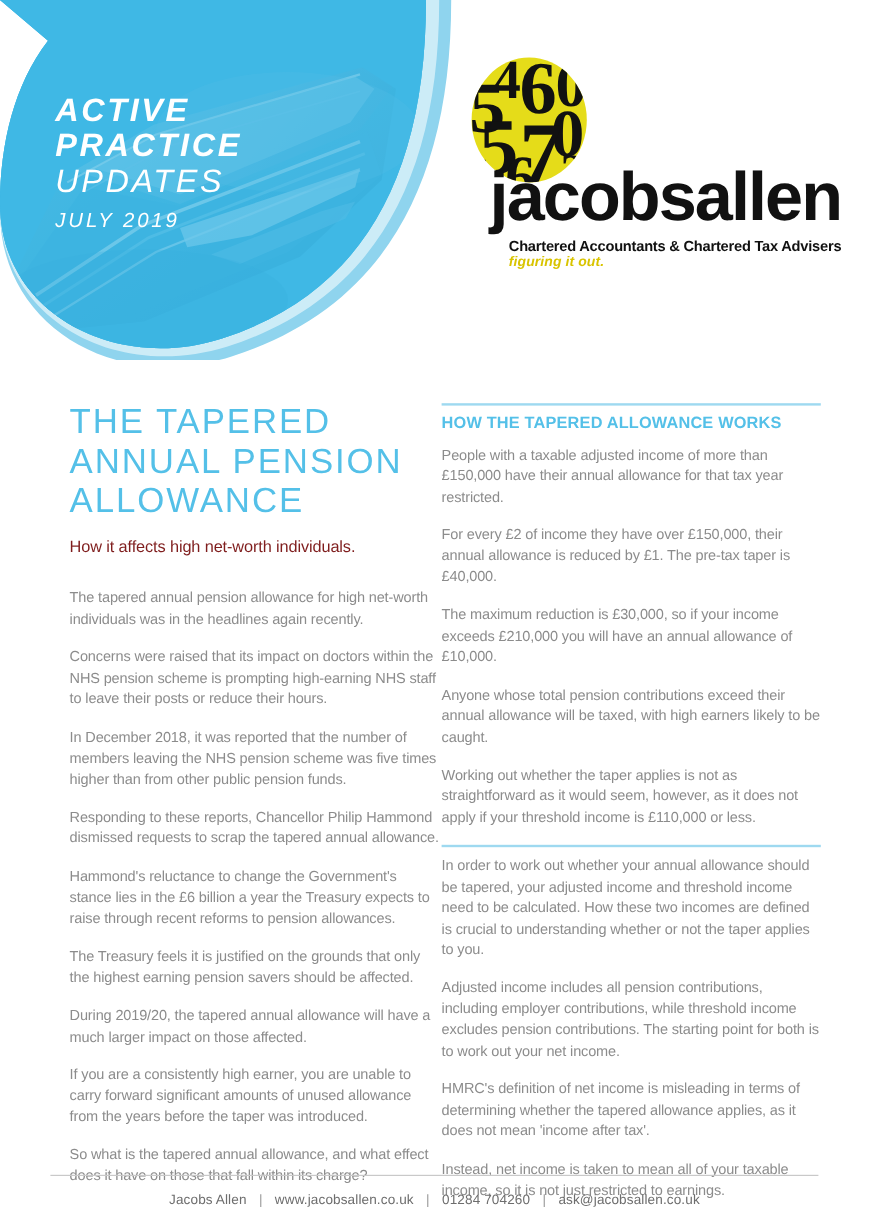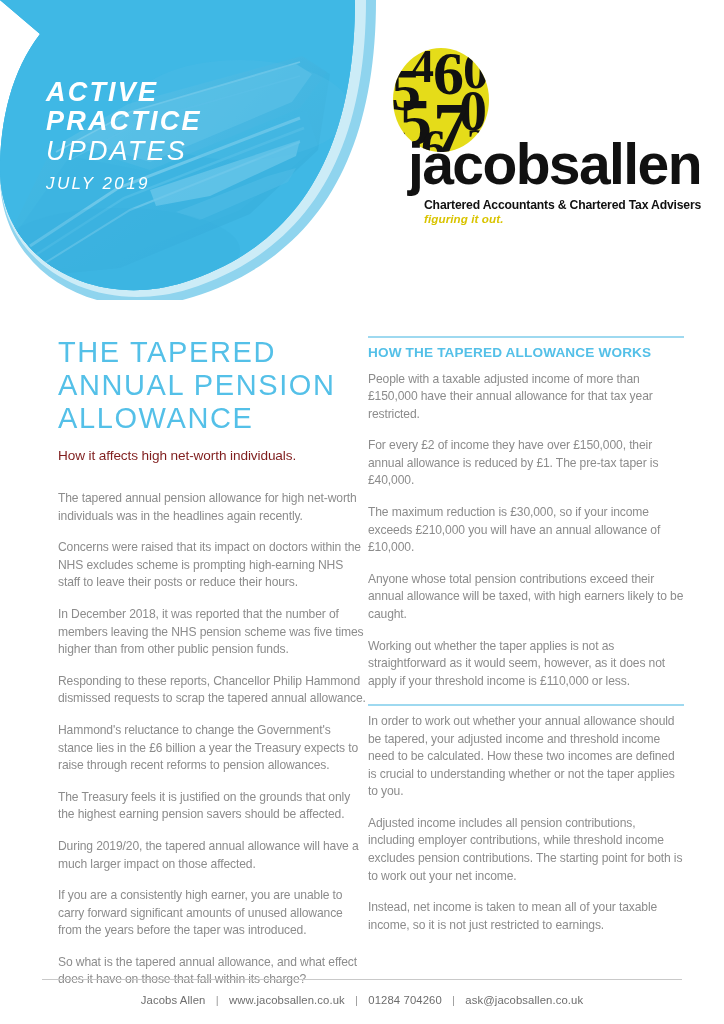--- a/index.html
+++ b/index.html
@@ -258,21 +258,21 @@
   </div>
 </div>
 
 <div class="content">
 
   <div class="col-left">
     <h1 class="headline">THE TAPERED ANNUAL PENSION ALLOWANCE</h1>
     <div class="subhead">How it affects high net-worth individuals.</div>
     <div class="body-stack">
       <p class="body">The tapered annual pension allowance for high net-worth individuals was in the headlines again recently.</p>
-      <p class="body">Concerns were raised that its impact on doctors within the NHS excludes scheme is prompting high-earning NHS staff to leave their posts or reduce their hours.</p>
+      <p class="body">Concerns were raised that its impact on doctors within the NHS pension scheme is prompting high-earning NHS staff to leave their posts or reduce their hours.</p>
       <p class="body">In December 2018, it was reported that the number of members leaving the NHS pension scheme was five times higher than from other public pension funds.</p>
       <p class="body">Responding to these reports, Chancellor Philip Hammond dismissed requests to scrap the tapered annual allowance.</p>
       <p class="body">Hammond's reluctance to change the Government's stance lies in the £6 billion a year the Treasury expects to raise through recent reforms to pension allowances.</p>
       <p class="body">The Treasury feels it is justified on the grounds that only the highest earning pension savers should be affected.</p>
       <p class="body">During 2019/20, the tapered annual allowance will have a much larger impact on those affected.</p>
       <p class="body">If you are a consistently high earner, you are unable to carry forward significant amounts of unused allowance from the years before the taper was introduced.</p>
       <p class="body">So what is the tapered annual allowance, and what effect does it have on those that fall within its charge?</p>
     </div>
   </div>
 
@@ -285,20 +285,21 @@
       <p class="body">For every £2 of income they have over £150,000, their annual allowance is reduced by £1. The pre-tax taper is £40,000.</p>
       <p class="body">The maximum reduction is £30,000, so if your income exceeds £210,000 you will have an annual allowance of £10,000.</p>
       <p class="body">Anyone whose total pension contributions exceed their annual allowance will be taxed, with high earners likely to be caught.</p>
       <p class="body">Working out whether the taper applies is not as straightforward as it would seem, however, as it does not apply if your threshold income is £110,000 or less.</p>
     </div>
 
     <div class="section">
       <div class="section-rule"></div>
       <p class="body">In order to work out whether your annual allowance should be tapered, your adjusted income and threshold income need to be calculated. How these two incomes are defined is crucial to understanding whether or not the taper applies to you.</p>
       <p class="body">Adjusted income includes all pension contributions, including employer contributions, while threshold income excludes pension contributions. The starting point for both is to work out your net income.</p>
+      <p class="body">HMRC's definition of net income is misleading in terms of determining whether the tapered allowance applies, as it does not mean 'income after tax'.</p>
       <p class="body">Instead, net income is taken to mean all of your taxable income, so it is not just restricted to earnings.</p>
 
     </div>
 
   </div>
 </div>
 
 <div class="footer">
   <div class="footer-rule"></div>
   <div class="footer-text">

